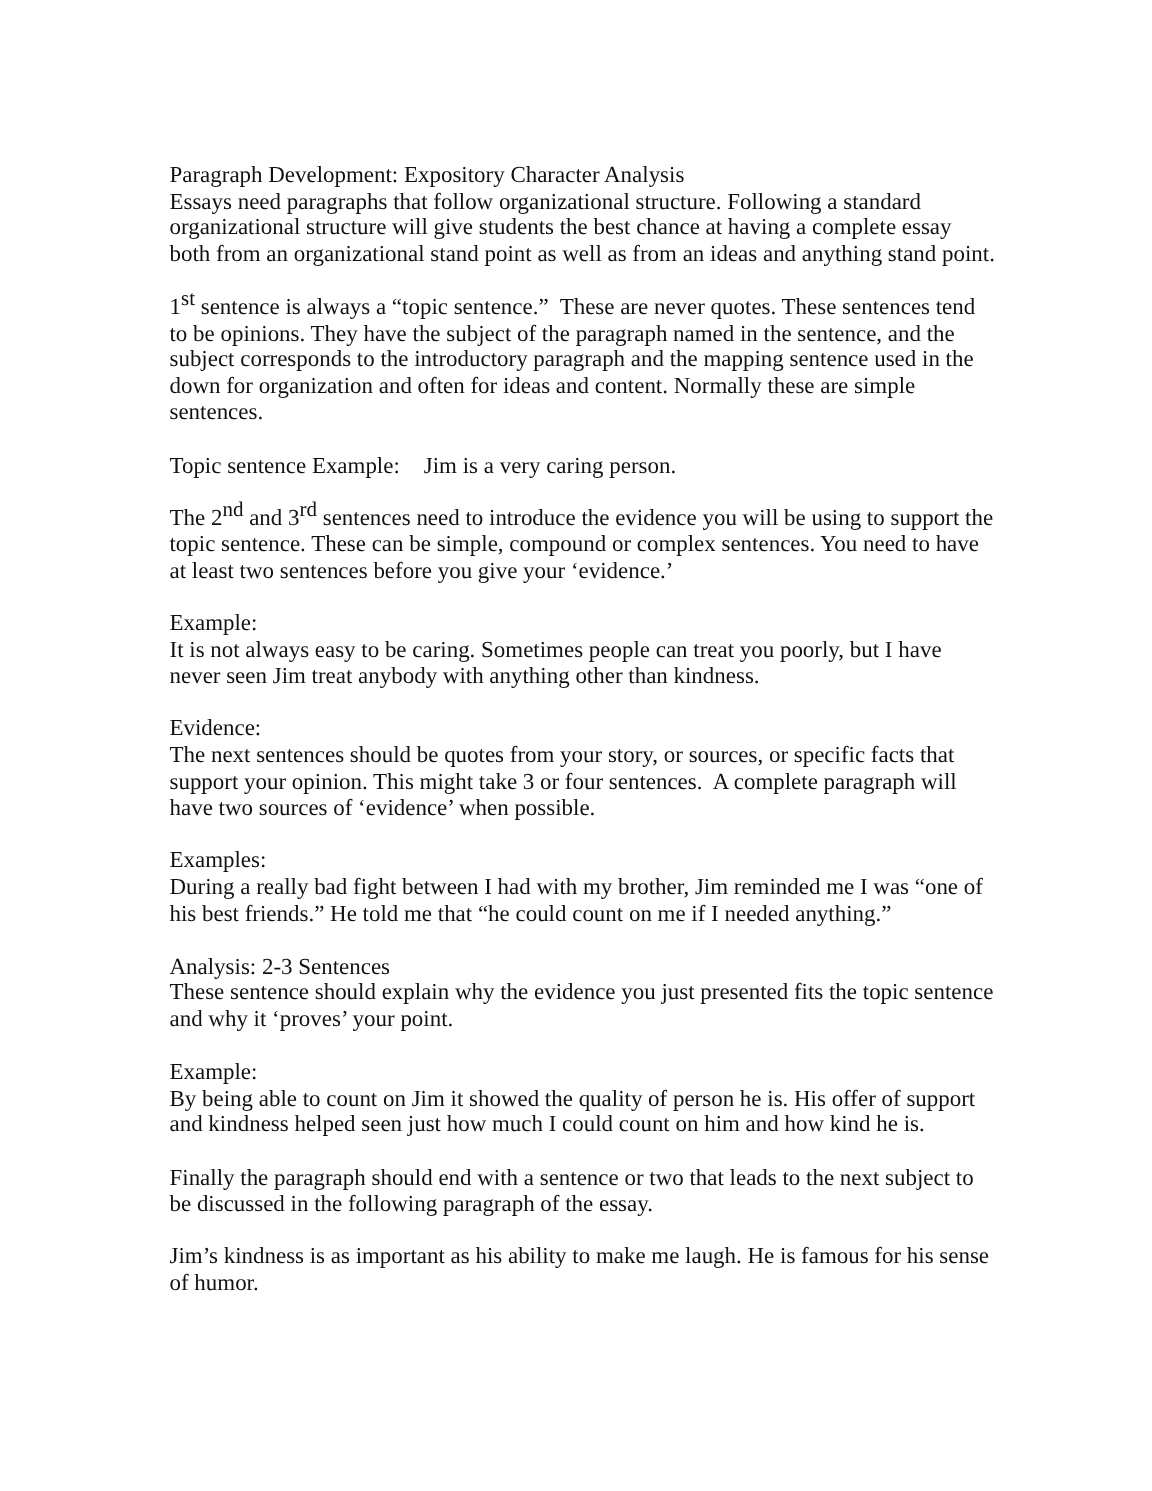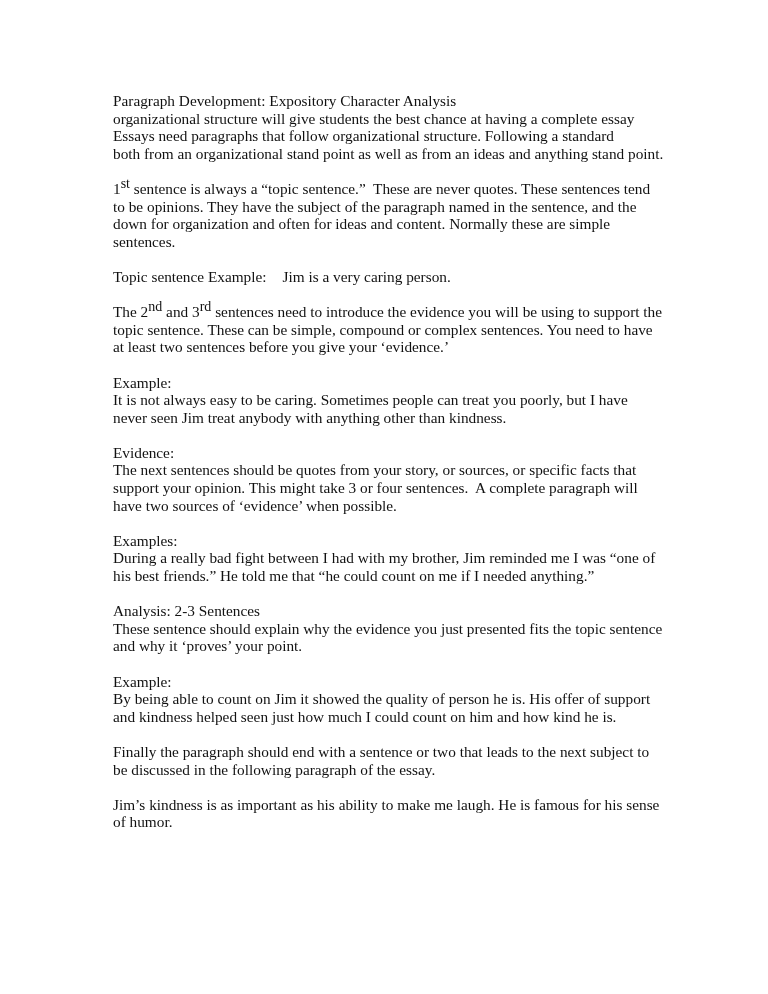--- a/index.html
+++ b/index.html
@@ -1,46 +1,47 @@
 <!DOCTYPE html>
 <html><head>
   <meta charset="utf-8">
   <style>
     html, body { margin: 0; padding: 0; background: #ffffff; }
     body { width: 768px; height: 994px; position: relative; overflow: hidden; }
     .page {
       position: absolute;
       left: 113px;
-      top: 92px;
+      top: 108px;
       width: 560px;
       font-family: "Liberation Serif", "DejaVu Serif", serif;
       font-size: 15.3px;
       line-height: 17.6px;
       color: #111111;
     }
     .block { margin: 0 0 17.6px 0; }
     .line { display: block; white-space: nowrap; }
     sup { font-size: 14px; line-height: 0; vertical-align: 6px; }
     .tab-gap { display: inline-block; width: 16px; }
   </style>
 </head>
 <body>
 
 <div class="page">
 
   <div class="block">
     <span class="line">Paragraph Development: Expository Character Analysis</span>
+    <span class="line">Essays need paragraphs that follow organizational structure. Following a standard</span>
     <span class="line">organizational structure will give students the best chance at having a complete essay</span>
-    <span class="line">Essays need paragraphs that follow organizational structure. Following a standard</span>
     <span class="line">both from an organizational stand point as well as from an ideas and anything stand point.</span>
   </div>
 
   <div class="block">
     <span class="line"><span>1</span><sup>st</sup><span style="white-space:pre"> sentence is always a “topic sentence.”  These are never quotes. These sentences tend</span></span>
     <span class="line">to be opinions. They have the subject of the paragraph named in the sentence, and the</span>
+    <span class="line">subject corresponds to the introductory paragraph and the mapping sentence used in the</span>
     <span class="line">down for organization and often for ideas and content. Normally these are simple</span>
     <span class="line">sentences.</span>
   </div>
 
   <div class="block">
     <span class="line"><span>Topic sentence Example:</span><span class="tab-gap"></span><span>Jim is a very caring person.</span></span>
   </div>
 
   <div class="block">
     <span class="line"><span>The 2</span><sup>nd</sup><span style="white-space:pre"> and 3</span><sup>rd</sup><span style="white-space:pre"> sentences need to introduce the evidence you will be using to support the</span></span>

